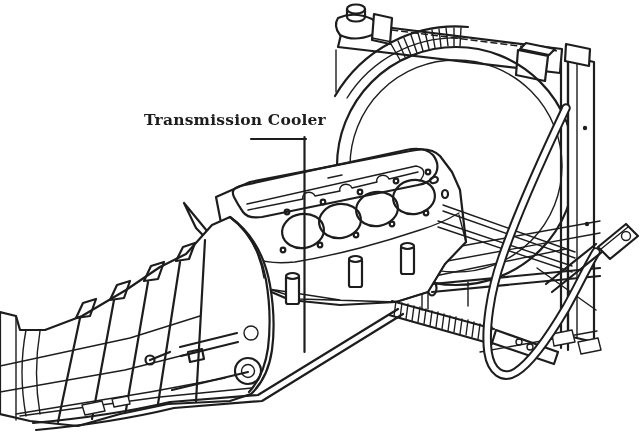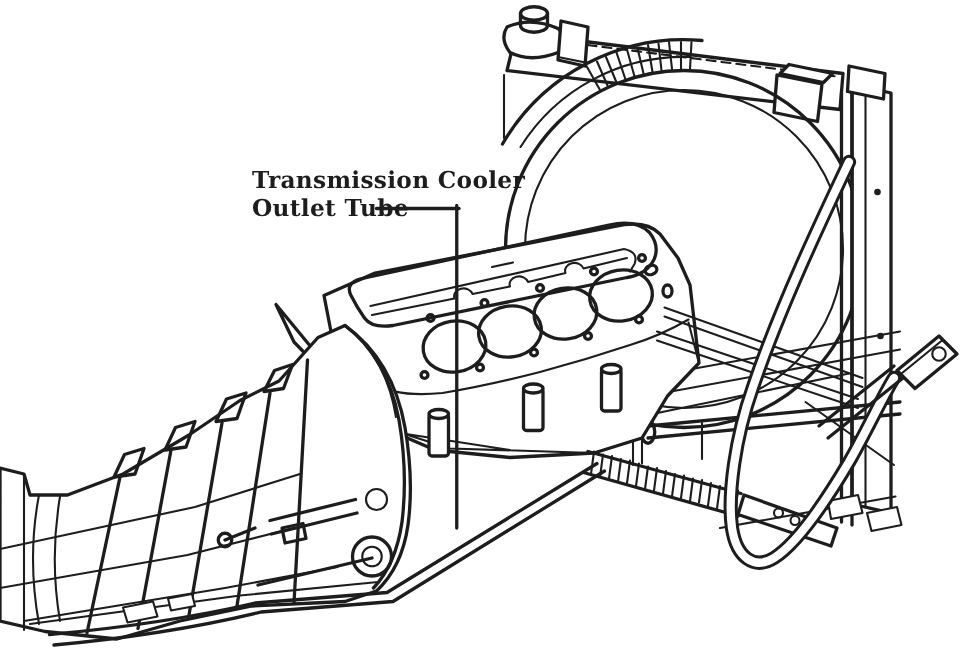--- a/index.html
+++ b/index.html
@@ -11,21 +11,21 @@
   }
   #fig svg { position:absolute; left:0; top:0; }
   #fig svg * { stroke:var(--ink); stroke-width:2.2; fill:none; stroke-linecap:round; stroke-linejoin:round; }
   #fig svg .fillw { fill:var(--paper); }
   #fig svg .thin  { stroke-width:1.4; }
   #fig svg .thick { stroke-width:3.2; }
   #fig svg .dot   { fill:var(--ink); stroke:none; }
   #fig svg .hoseO { stroke-width:9.5; }
   #fig svg .hoseI { stroke:var(--paper); stroke-width:5.5; }
   .callout {
-    position:absolute; left:168px; top:110px;
+    position:absolute; left:144px; top:110px;
     font-size:15.5px; font-weight:bold; line-height:19px;
     color:var(--ink); letter-spacing:.2px; white-space:nowrap;
   }
 </style>
 </head>
 <body>
 
 <div id="fig">
   <svg width="640" height="441" viewBox="0 0 640 441">
 
@@ -193,15 +193,14 @@
     </g>
 
     <g class="thick">
       <path d="M251,139 L306,139"></path>
       <path d="M304.5,137 L304.5,352"></path>
     </g>
   </svg>
 
   <div class="callout">
     <div>Transmission Cooler</div>
-    <div>Outlet Tube</div>
   </div>
 </div>
 
 </body></html>

